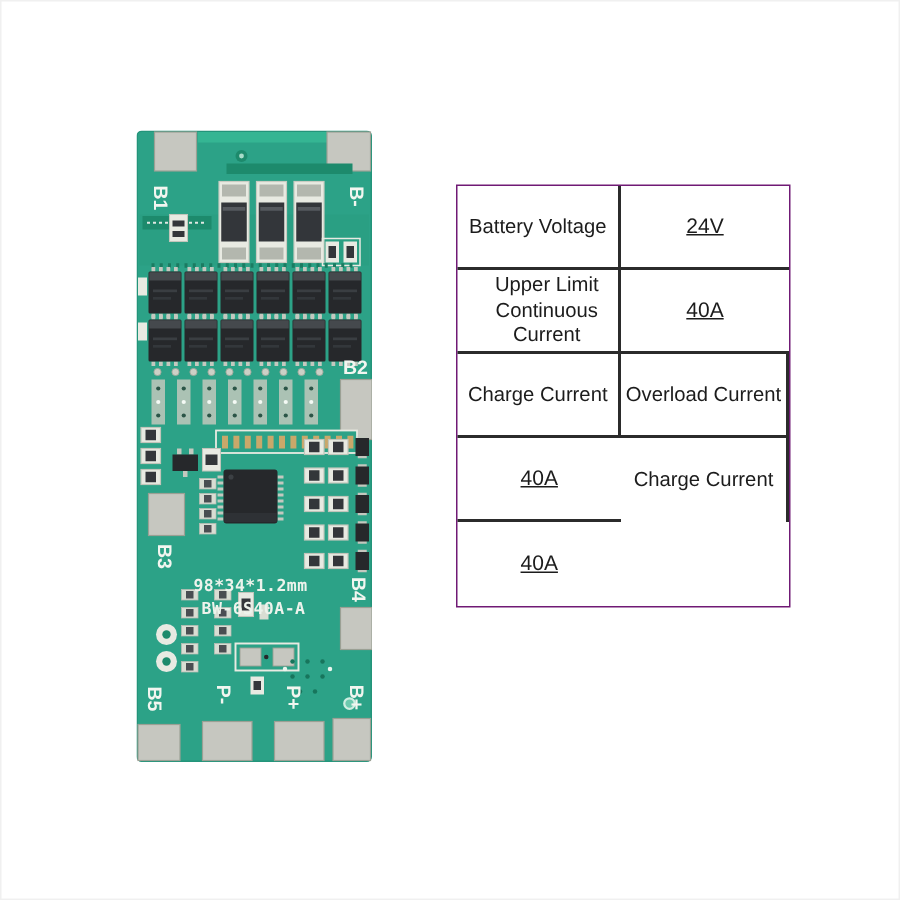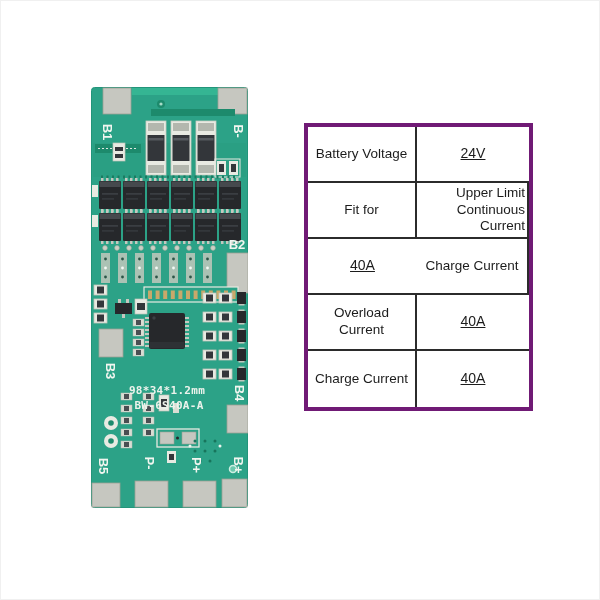--- a/index.html
+++ b/index.html
@@ -10,30 +10,30 @@
   }
   
   .pcb-wrap { position:absolute; left:90px; top:86px; width:157px; height:421px; }
   .pcb-wrap svg { display:block; width:157px; height:421px; }
   .pcb-label { font:bold 13px "Liberation Sans", sans-serif; fill:#f2f6f0; }
   .pcb-silk  { font:bold 11px "DejaVu Sans Mono", monospace; fill:#edf3ec; letter-spacing:0.3px; }
   
   .spec-table {
     position:absolute; left:303px; top:122px;
     display:grid; grid-template-columns:109px 112px; grid-auto-rows:56px;
-    border:4px solid #701a75; background:#fff;
+    border:1px solid #701a75; background:#fff;
     color:#1c1c1c;
   }
   .cell {
     display:flex; align-items:center; justify-content:center;
     font-size:13.5px; line-height:1.25; text-align:center;
     border-bottom:2px solid #2b2b2b; padding:2px 3px; box-sizing:border-box;
   }
   .c-label { border-right:2px solid #2b2b2b; }
-  .c-label.multi { justify-content:flex-start; text-align:right; padding-left:14px; padding-right:2px; }
+  .c-label.multi { justify-content:flex-start; text-align:center; padding-left:14px; padding-right:2px; }
   .row-last { border-bottom:none; }
   .c-value { font-size:14px;text-decoration:underline; }
 </style>
 </head>
 <body>
 
 <div class="canvas">
 
   <div class="pcb-wrap">
     <svg viewBox="0 0 157 421">
@@ -286,21 +286,20 @@
         <text class="pcb-silk" x="76" y="307" text-anchor="middle">98*34*1.2mm</text>
         <text class="pcb-silk" x="78" y="322" text-anchor="middle">BW-6S40A-A</text>
       </g>
     </svg>
   </div>
 
   <div class="spec-table">
     <div class="cell c-label">Battery Voltage</div>
     <div class="cell c-value">24V</div>
 
-    <div class="cell c-label">Fit for</div>
 
     <div class="cell c-label multi">Upper Limit Continuous Current</div>
     <div class="cell c-value">40A</div>
 
     <div class="cell c-label">Charge Current</div>
 
     <div class="cell c-label">Overload Current</div>
     <div class="cell c-value">40A</div>
 
     <div class="cell c-label row-last">Charge Current</div>

